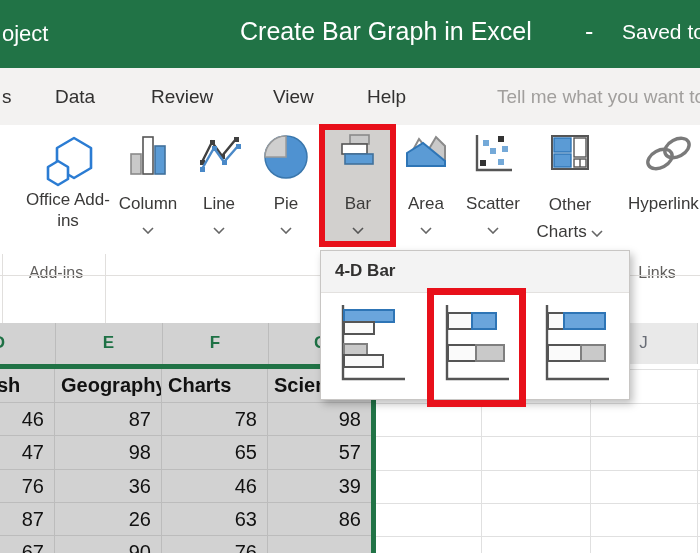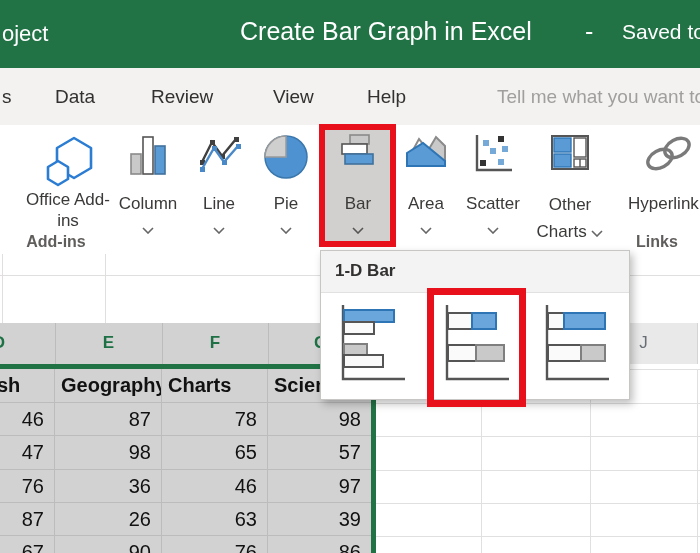--- a/index.html
+++ b/index.html
@@ -24,21 +24,21 @@
 
   
   .ribbon { left:0; top:125px; width:700px; height:151px; background:#fff; }
   .ribbon-border { left:0; top:275px; width:700px; height:1px; background:#e1dfdd; }
   .vsep { top:129px; width:1px; height:140px; background:#e1dfdd; }
   .rbn-block { top:127px; height:118px; text-align:center; }
   .rbn-icon { display:block; margin:6px auto 0 auto; }
   .rbn-label { position:absolute; left:0; right:0; top:66px; font-size:17px; line-height:21px; color:#3b3a39; white-space:nowrap; }
   .rbn-label.wrap { white-space:normal; }
   .rbn-chevron { position:absolute; left:50%; margin-left:-6px; top:100px; }
-  .group-label { top:233px; font-size:16px; color:#605e5c; text-align:center;font-weight:bold; }
+  .group-label { top:264px; font-size:16px; color:#605e5c; text-align:center; }
   .bar-btn-bg { left:322px; top:127px; width:72px; height:118px; background:#d2d0ce; }
 
   
   .red-rect { border:6px solid #e8101a; background:transparent; z-index:60; }
 
   
   .dropdown { left:320px; top:250px; width:310px; height:150px; background:#fff;
     border:1px solid #c8c6c4; box-shadow:3px 4px 8px rgba(0,0,0,0.25); z-index:40; }
   .dd-header { left:0; top:0; width:100%; height:42px; background:#f3f3f3; border-bottom:1px solid #e3e1df; }
   .dd-header-text { left:14px; top:10px; font-size:17px; font-weight:bold; color:#323130; }
@@ -255,38 +255,37 @@
     <div class="cell num h33">78</div>
     <div class="cell num h34">65</div>
     <div class="cell num h33">46</div>
     <div class="cell num h33">63</div>
     <div class="cell num h33">76</div>
   </div>
   <div class="abs sheet-col col-last" style="left:268px;width:103px;">
     <div class="cell lbl h34">Science</div>
     <div class="cell num h33">98</div>
     <div class="cell num h34">57</div>
-    <div class="cell num h33">97</div>
     <div class="cell num h33">39</div>
     <div class="cell num h33">86</div>
   </div>
 
   <div class="abs gridline-h" style="left:376px;top:369px;width:324px;"></div>
   <div class="abs gridline-h" style="left:376px;top:403px;width:324px;"></div>
   <div class="abs gridline-h" style="left:376px;top:436px;width:324px;"></div>
   <div class="abs gridline-h" style="left:376px;top:470px;width:324px;"></div>
   <div class="abs gridline-h" style="left:376px;top:503px;width:324px;"></div>
   <div class="abs gridline-h" style="left:376px;top:536px;width:324px;"></div>
   <div class="abs gridline-v" style="left:481px;top:369px;height:184px;"></div>
   <div class="abs gridline-v" style="left:590px;top:369px;height:184px;"></div>
   <div class="abs gridline-v" style="left:697px;top:369px;height:184px;"></div>
 
   <div class="abs dropdown">
     <div class="abs dd-header">
-      <span class="abs dd-header-text">1-D Bar</span>
+      <span class="abs dd-header-text">4-D Bar</span>
     </div>
 
     <div class="abs dd-tile" style="left:8px;">
       <svg width="70" height="84" viewBox="0 0 70 84" style="margin:6px 0 0 8px;">
         <path d="M6,2 V76 H68" fill="none" stroke="#555" stroke-width="2.4"></path>
         <rect x="7" y="7" width="50" height="12" fill="#6aa5dc" stroke="#2e75b6" stroke-width="2"></rect>
         <rect x="7" y="19" width="30" height="12" fill="#fafafa" stroke="#555" stroke-width="2"></rect>
         <rect x="7" y="41" width="23" height="11" fill="#c9c9c9" stroke="#7f7f7f" stroke-width="2"></rect>
         <rect x="7" y="52" width="39" height="12" fill="#fafafa" stroke="#555" stroke-width="2"></rect>
       </svg>

